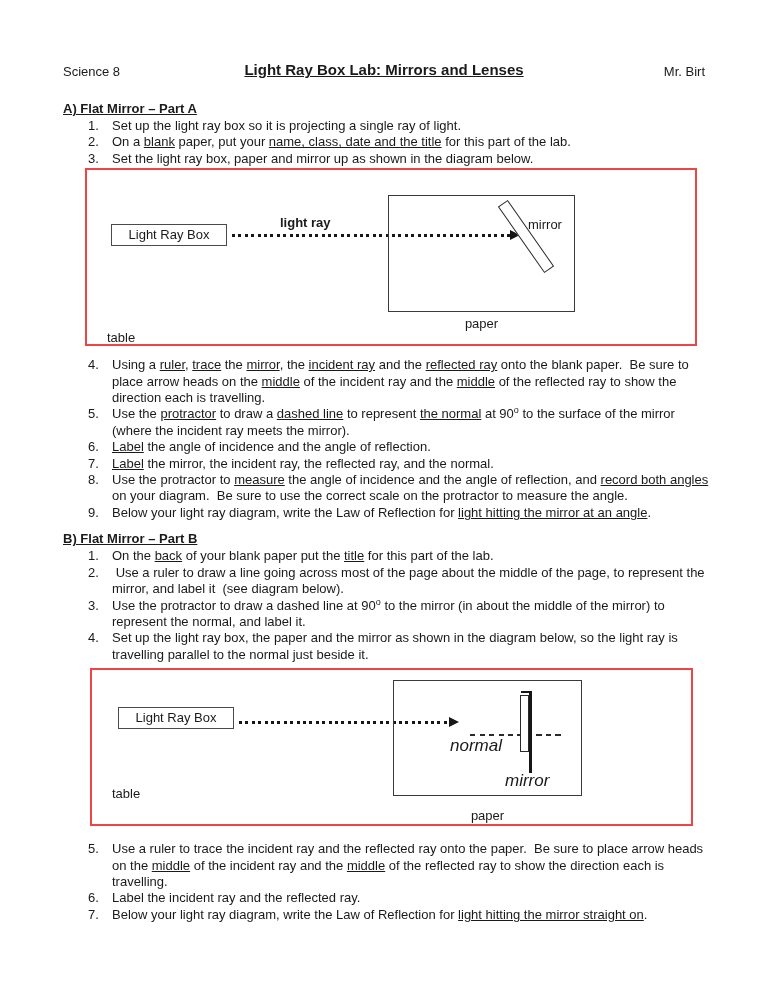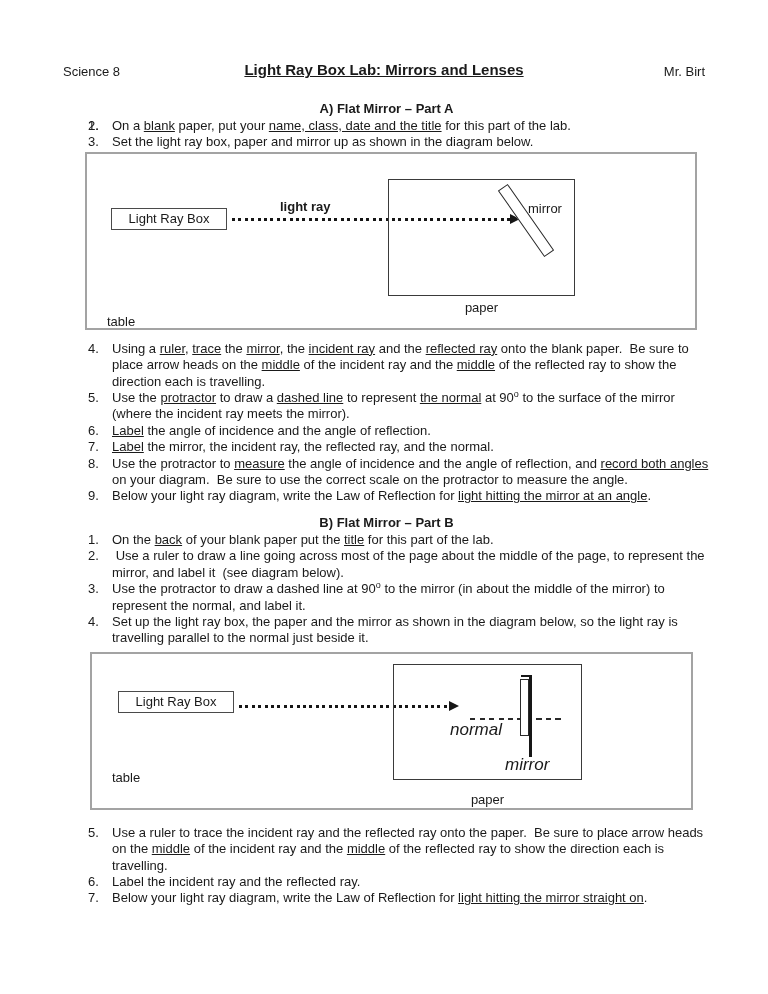--- a/index.html
+++ b/index.html
@@ -12,34 +12,34 @@
   sup { font-size:9px; line-height:0; vertical-align:super; }
 
   
   .hdr-course  { position:absolute; left:63px;  top:64px; }
   .hdr-teacher { position:absolute; right:63px; top:64px; }
   .hdr-title   { position:absolute; left:0; right:0; top:61px; text-align:center;
                  font-weight:bold; font-size:15px; text-decoration:underline; }
 
   
   .content { padding:0 58px 0 63px; }
-  .sec-heading { font-weight:bold; line-height:16px;text-align:center; }
+  .sec-heading { font-weight:bold; text-decoration:underline; line-height:16px; }
   .sec-heading.a { margin-top:101px; }
   .sec-heading.b { margin-top:10px; }
   .list { }
   .list .li  { position:relative; padding-left:49px; line-height:16.4px; }
   .list .num { position:absolute; left:25px; }
   .list .txt { white-space:pre-wrap; }
   .list-a1 { margin-top:1px; }
   .list-a2 { margin-top:11px; }
   .list-b1 { margin-top:1px; }
   .list-b2 { margin-top:15px; }
 
   
-  .diagram { position:relative; box-sizing:border-box; border:2px solid #a3a3a3; background:#fff; }
+  .diagram { position:relative; box-sizing:border-box; border:2px solid #ef4444; background:#fff; }
   .diagram-a { width:612px; height:178px; margin-left:22px; margin-top:1px; }
   .diagram-b { width:603px; height:158px; margin-left:27px; margin-top:5px; }
   .diagram * { box-sizing:border-box; }
   .lrb { position:absolute; border:1.5px solid #4a4a4a; background:#fff;
          text-align:center; line-height:19px; width:116px; height:22px; }
   .ray { position:absolute; height:3px;
          background:repeating-linear-gradient(to right,#161616 0 3px,transparent 3px 6.4px); }
   .arrow { position:absolute; width:0; height:0;
            border-top:5px solid transparent; border-bottom:5px solid transparent;
            border-left:10px solid #161616; }
@@ -80,21 +80,21 @@
 <body>
 
 <div class="hdr-course">Science 8</div>
 <div class="hdr-title">Light Ray Box Lab: Mirrors and Lenses</div>
 <div class="hdr-teacher">Mr. Birt</div>
 
 <div class="content">
 
   <div class="sec-heading a">A) Flat Mirror – Part A</div>
   <div class="list list-a1">
-      <div class="li"><span class="num">1.</span></div>
+      <div class="li"><span class="num">1.</span><span class="txt"><span>Set up the light ray box so it is projecting a single ray of light.</span></span></div>
       <div class="li"><span class="num">2.</span><span class="txt"><span>On a </span><span class="u">blank</span><span> paper, put your </span><span class="u">name, class, date and the title</span><span> for this part of the lab.</span></span></div>
       <div class="li"><span class="num">3.</span><span class="txt"><span>Set the light ray box, paper and mirror up as shown in the diagram below.</span></span></div>
     </div>
 
   <div class="diagram diagram-a">
     <div class="lrb da-lrb">Light Ray Box</div>
     <div class="dlabel da-lightray-label">light ray</div>
     <div class="ray da-ray"></div>
     <div class="arrow da-arrow"></div>
     <div class="paper-rect da-paper"></div>

